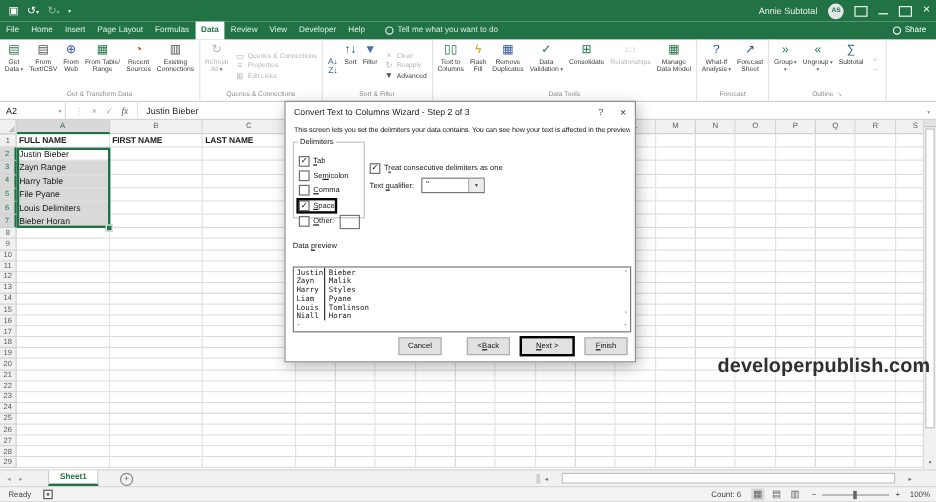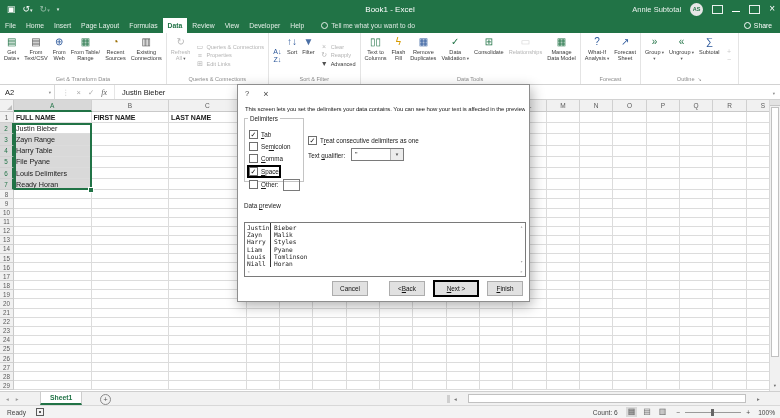--- a/index.html
+++ b/index.html
@@ -152,21 +152,20 @@
 
 <div class="app">
 
   <div class="titlebar">
     <div class="qat">
       <span class="gi">▣</span>
       <span class="gi">↺<span class="mini">▾</span></span>
       <span class="gi dim">↻<span class="mini">▾</span></span>
       <span class="mini">▾</span>
     </div>
-    <div class="tb-title">Book1 - Excel</div>
     <div class="tb-right">
       <span class="tb-user">Annie Subtotal</span>
       <span class="avatar">AS</span>
       <span class="winbox opt"></span>
       <span class="winmin"></span>
       <span class="winbox"></span>
       <span class="winclose">×</span>
     </div>
   </div>
 
@@ -551,21 +550,21 @@
         <div class="cell" style="width: 33.5px;"></div>
         <div class="cell" style="width: 33.5px;"></div>
         <div class="cell" style="width: 33.5px;"></div>
         <div class="cell" style="width: 33.5px;"></div>
         <div class="cell" style="width: 33.5px;"></div>
         <div class="cell" style="width: 33.5px;"></div>
         <div class="cell" style="width: 33.5px;"></div>
       </div>
       <div class="grow" style="height: 11.2px;">
         <div class="rowhdr selected" style="width: 14px;">7</div>
-        <div class="cell sel" style="width: 78px;">Ready Horan</div>
+        <div class="cell sel" style="width: 78px;">Bieber Horan</div>
         <div class="cell" style="width: 78px;"></div>
         <div class="cell" style="width: 78px;"></div>
         <div class="cell" style="width: 33.5px;"></div>
         <div class="cell" style="width: 33.5px;"></div>
         <div class="cell" style="width: 33.5px;"></div>
         <div class="cell" style="width: 33.5px;"></div>
         <div class="cell" style="width: 33.5px;"></div>
         <div class="cell" style="width: 33.5px;"></div>
         <div class="cell" style="width: 33.5px;"></div>
         <div class="cell" style="width: 33.5px;"></div>
@@ -1065,23 +1064,25 @@
       <div class="sel-overlay" style="left: 14px; top: 23.2px; width: 78px; height: 67.2px;"></div>
       <div class="fill-handle" style="left: 88px; top: 87.4px;"></div>
     </div>
 
   <div class="vscroll">
     <div class="vsplit"></div>
     <div class="vthumb"></div>
     <div class="vdown">▾</div>
   </div>
 
+  <div class="watermark">developerpublish.com</div>
 
   <div class="dialog">
     <div class="dtitle">
+      <span class="t">Convert Text to Columns Wizard - Step 2 of 3</span>
       <span class="dhelp">?</span>
       <span class="dclose">×</span>
     </div>
     <div class="ddesc">This screen lets you set the delimiters your data contains.  You can see how your text is affected in the preview below.</div>
     <div class="delims">
       <span class="legend">Delimiters</span>
       <div id="delim-options" style="padding-top:5px;">
           <div class="dopt">
             <span class="cb">✓</span>
             <span><span class="u">T</span>ab</span>

